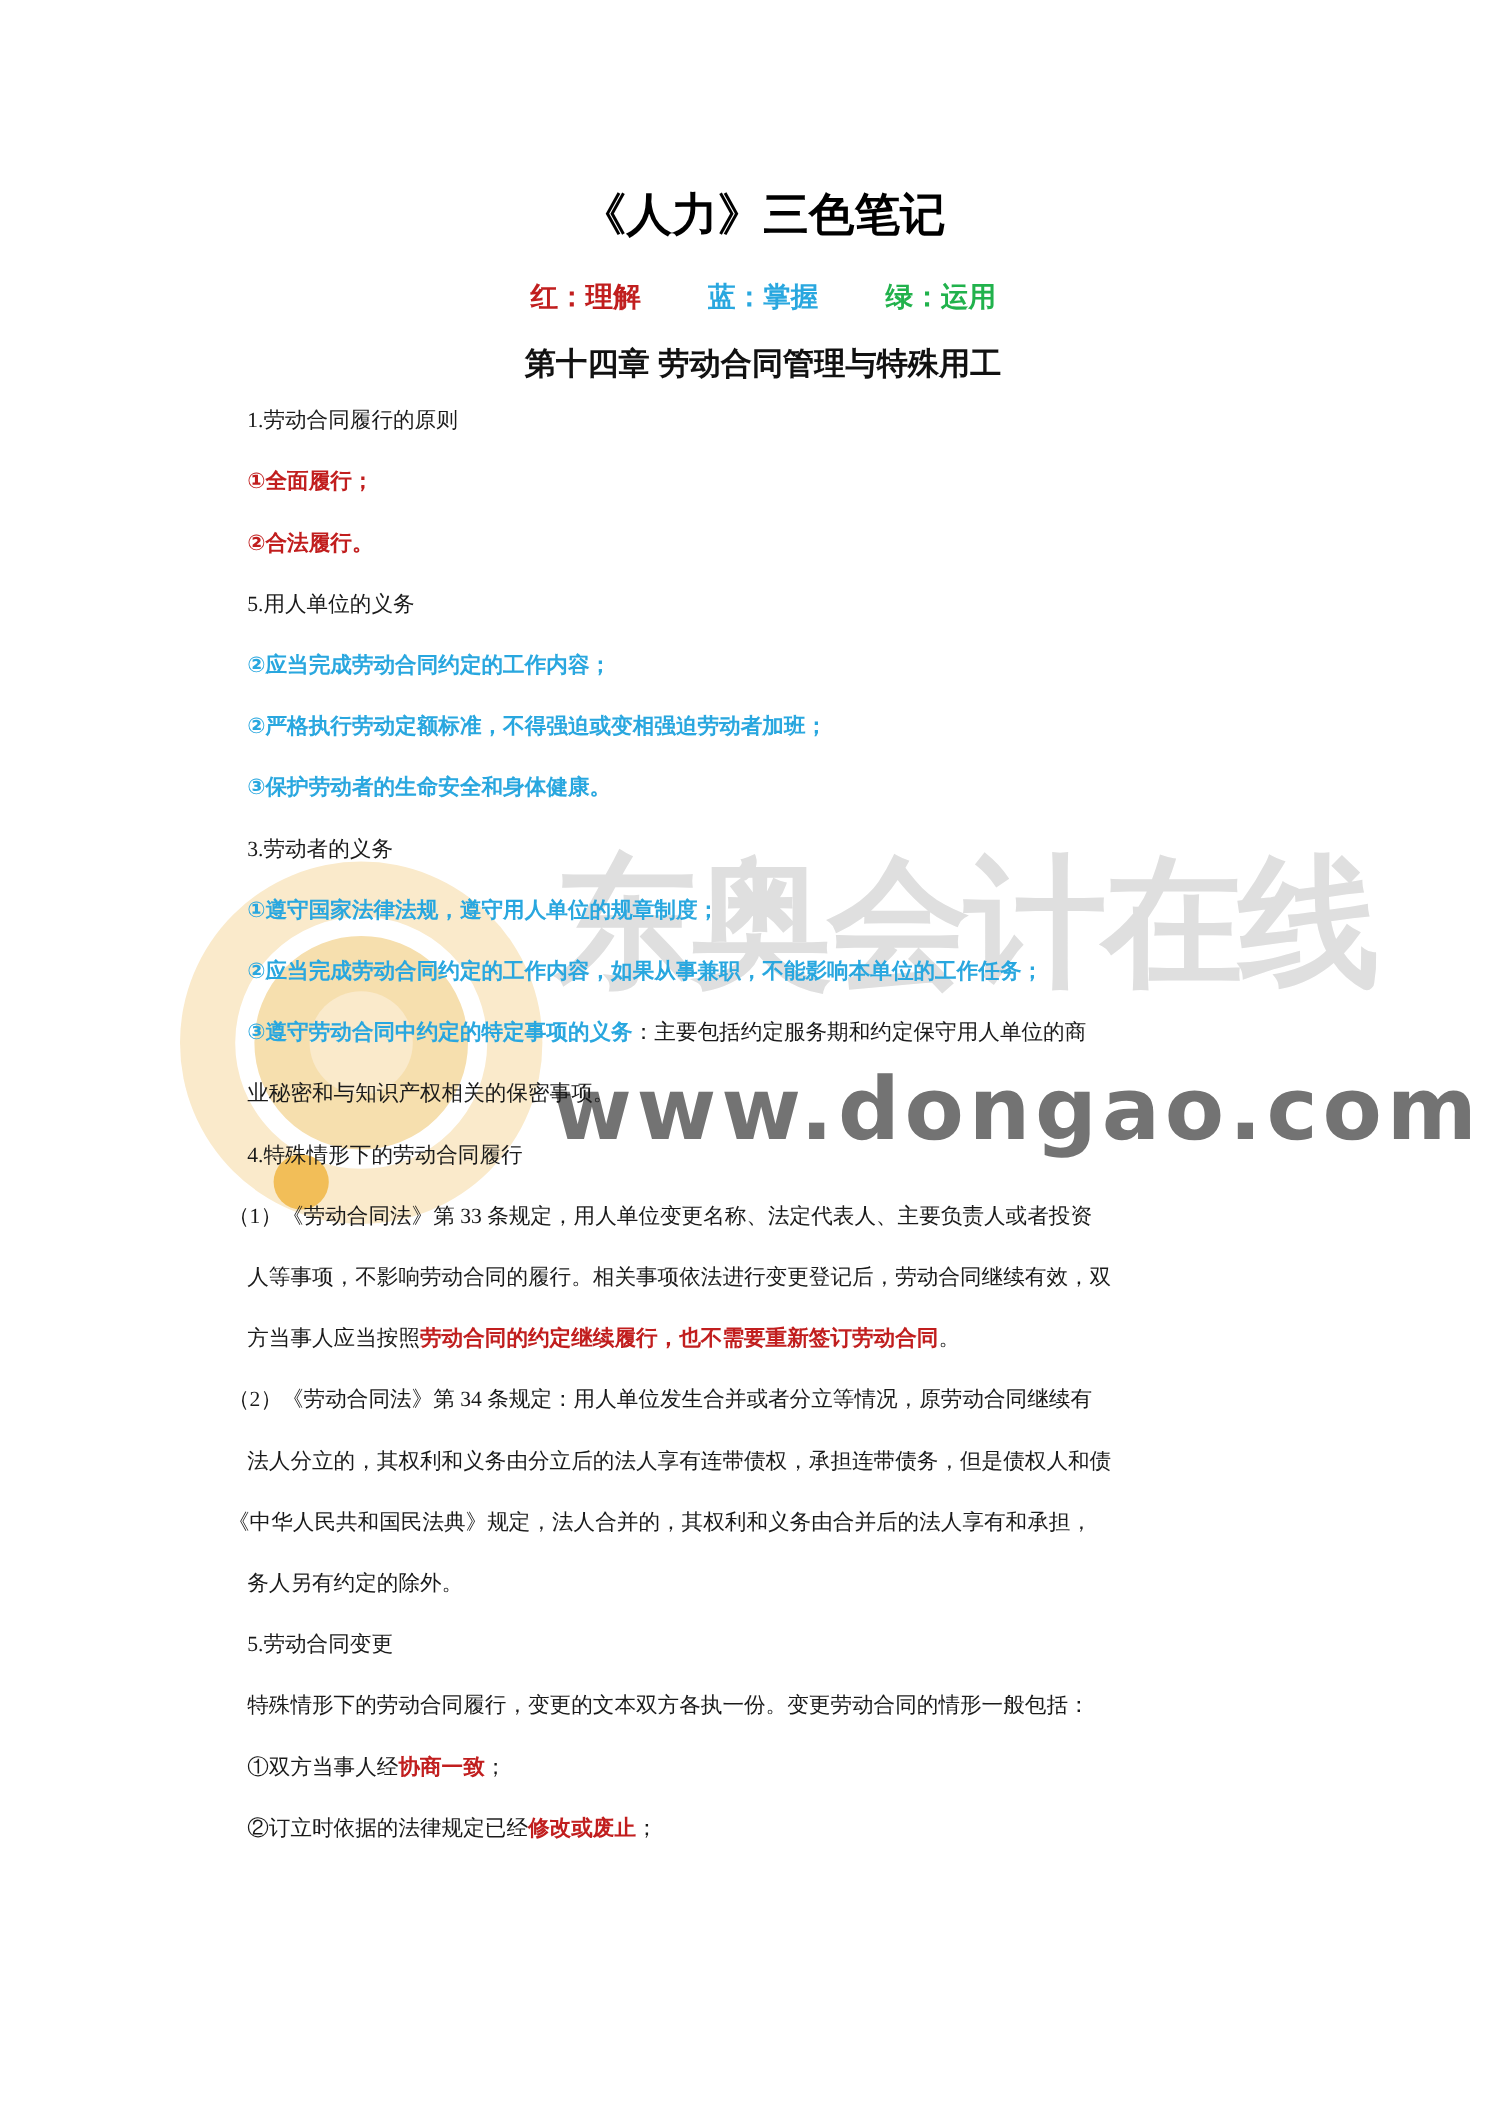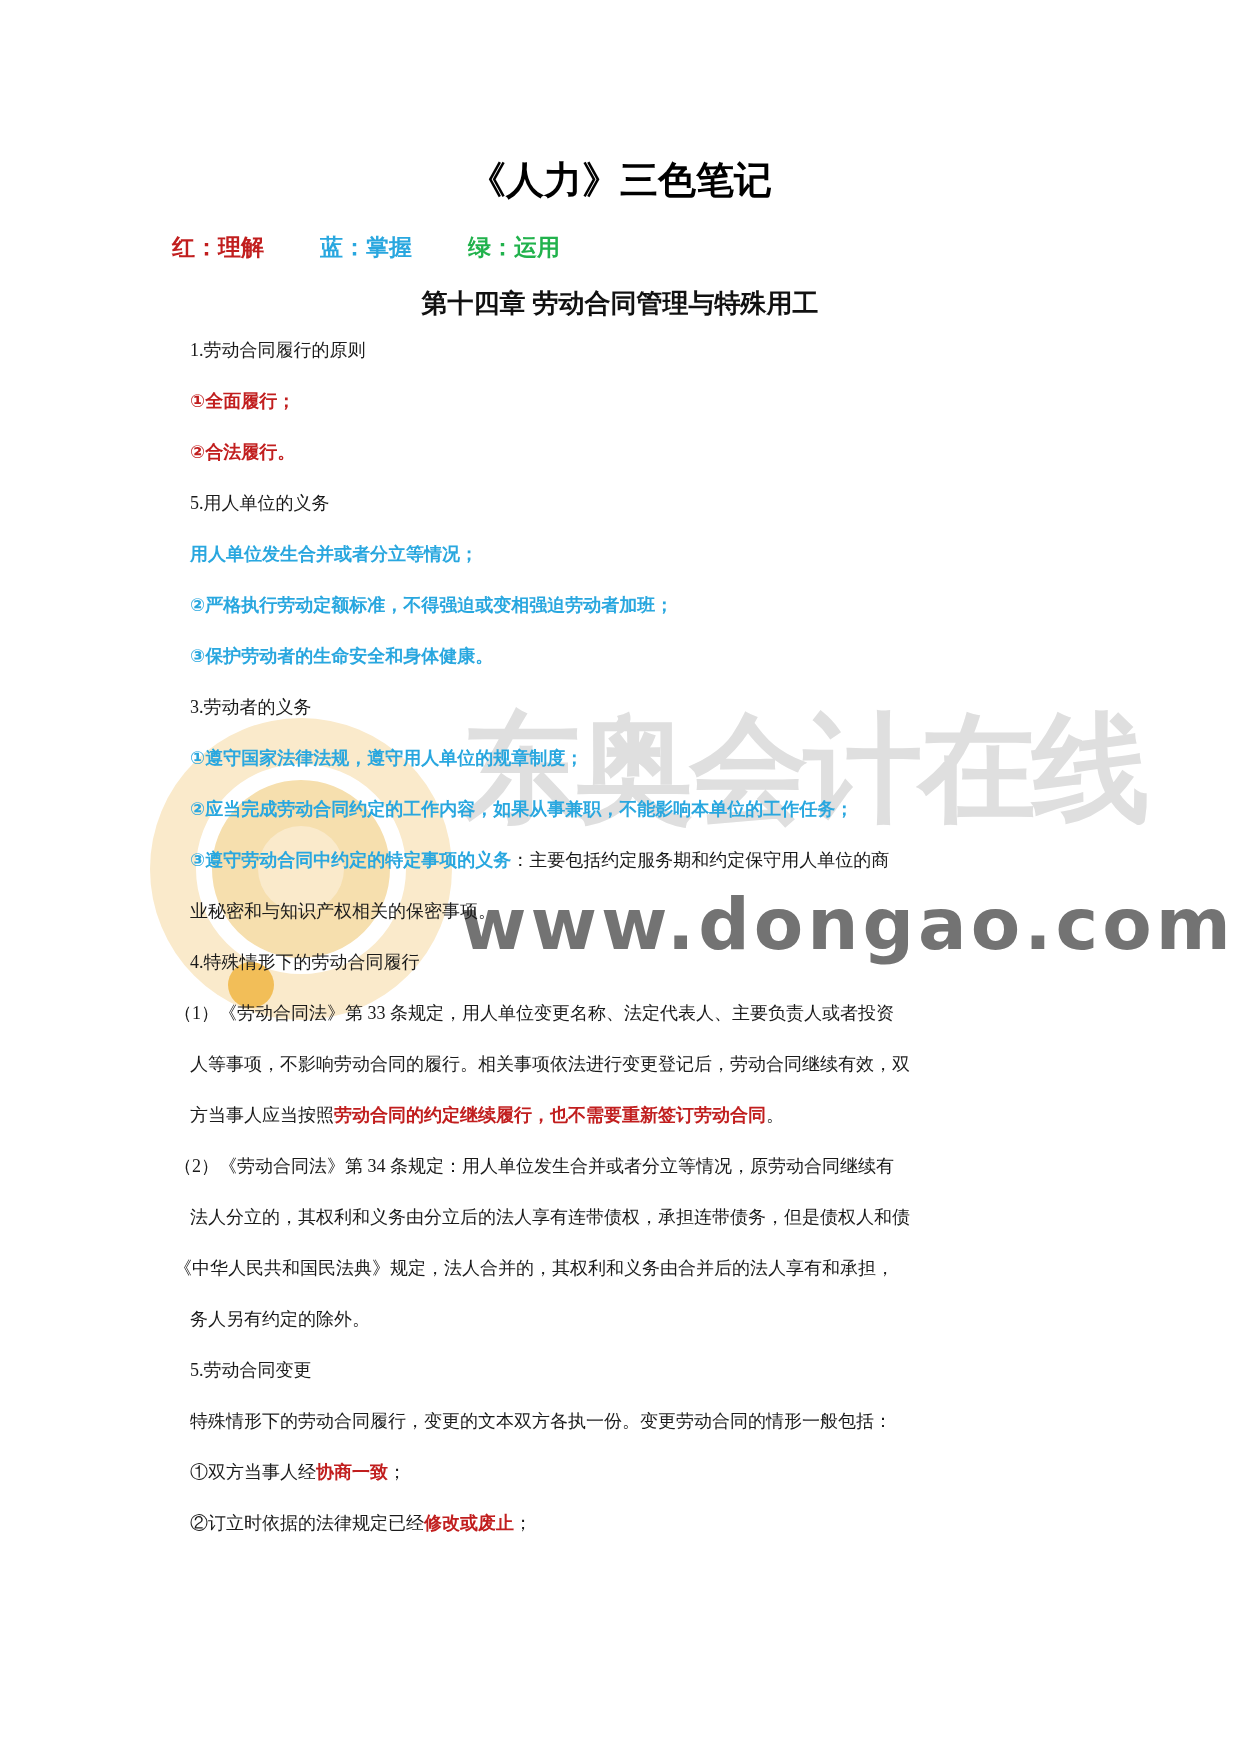--- a/index.html
+++ b/index.html
@@ -19,26 +19,26 @@
   .wm-dot   { position:absolute; left:228px; top:962px; width:46px; height:46px;
               border-radius:50%; background:#F2BE58; }
   .wm-brand { position:absolute; left:462px; top:690px; font-size:118px; font-weight:bold;
               color:#DFDFDF; letter-spacing:-4px; white-space:nowrap;
               font-family:"DejaVu Sans",sans-serif; }
   .wm-url   { position:absolute; left:460px; top:882px; font-size:72px; font-weight:bold;
               color:#737373; letter-spacing:4px; white-space:nowrap;
               font-family:"DejaVu Sans",sans-serif; }
 
   
-  .txt-layer { position:absolute; inset:0; z-index:1; }
+  .txt-layer { position:absolute; inset:0; z-index:1;margin-left:16px; }
   .doc-title { position:absolute; left:172px; top:152px; width:896px; text-align:center;
                font-size:38px; font-weight:bold; color:#000000; line-height:56px;
                white-space:nowrap; }
   .legend    { position:absolute; left:172px; top:234px; width:896px; display:flex;
-               justify-content:flex-start; gap:56px; font-size:23px; font-weight:bold;
+               justify-content:center; gap:56px; font-size:23px; font-weight:bold;
                line-height:26px; }
   .chapter   { position:absolute; left:172px; top:286px; width:896px; text-align:center;
                font-size:26px; font-weight:bold; color:#111111; line-height:34px;
                white-space:nowrap; }
 
   .body-text { position:absolute; left:172px; top:325px; width:920px; }
   .line { height:51px; line-height:51px; font-size:18px; white-space:nowrap;
           padding-left:18px; color:#1a1a1a;
           font-family:"Liberation Serif","DejaVu Serif",serif; }
   .line.outdent { padding-left:2px; }
@@ -71,21 +71,21 @@
         <span style="color: rgb(33, 178, 76);">绿：运用</span>
       </div>
 
     <div class="chapter">第十四章 劳动合同管理与特殊用工</div>
 
     <div class="body-text">
         <div class="line"><span class="run-black">1.劳动合同履行的原则</span></div>
         <div class="line"><span class="run-red">①全面履行；</span></div>
         <div class="line"><span class="run-red">②合法履行。</span></div>
         <div class="line"><span class="run-black">5.用人单位的义务</span></div>
-        <div class="line"><span class="run-blue">用人单位发生合并或者分立等情况；</span></div>
+        <div class="line"><span class="run-blue">②应当完成劳动合同约定的工作内容；</span></div>
         <div class="line"><span class="run-blue">②严格执行劳动定额标准，不得强迫或变相强迫劳动者加班；</span></div>
         <div class="line"><span class="run-blue">③保护劳动者的生命安全和身体健康。</span></div>
         <div class="line"><span class="run-black">3.劳动者的义务</span></div>
         <div class="line"><span class="run-blue">①遵守国家法律法规，遵守用人单位的规章制度；</span></div>
         <div class="line"><span class="run-blue">②应当完成劳动合同约定的工作内容，如果从事兼职，不能影响本单位的工作任务；</span></div>
         <div class="line"><span class="run-blue">③遵守劳动合同中约定的特定事项的义务</span><span class="run-black">：主要包括约定服务期和约定保守用人单位的商</span></div>
         <div class="line"><span class="run-black">业秘密和与知识产权相关的保密事项。</span></div>
         <div class="line"><span class="run-black">4.特殊情形下的劳动合同履行</span></div>
         <div class="line outdent"><span class="run-black">（1）《劳动合同法》第 33 条规定，用人单位变更名称、法定代表人、主要负责人或者投资</span></div>
         <div class="line"><span class="run-black">人等事项，不影响劳动合同的履行。相关事项依法进行变更登记后，劳动合同继续有效，双</span></div>

